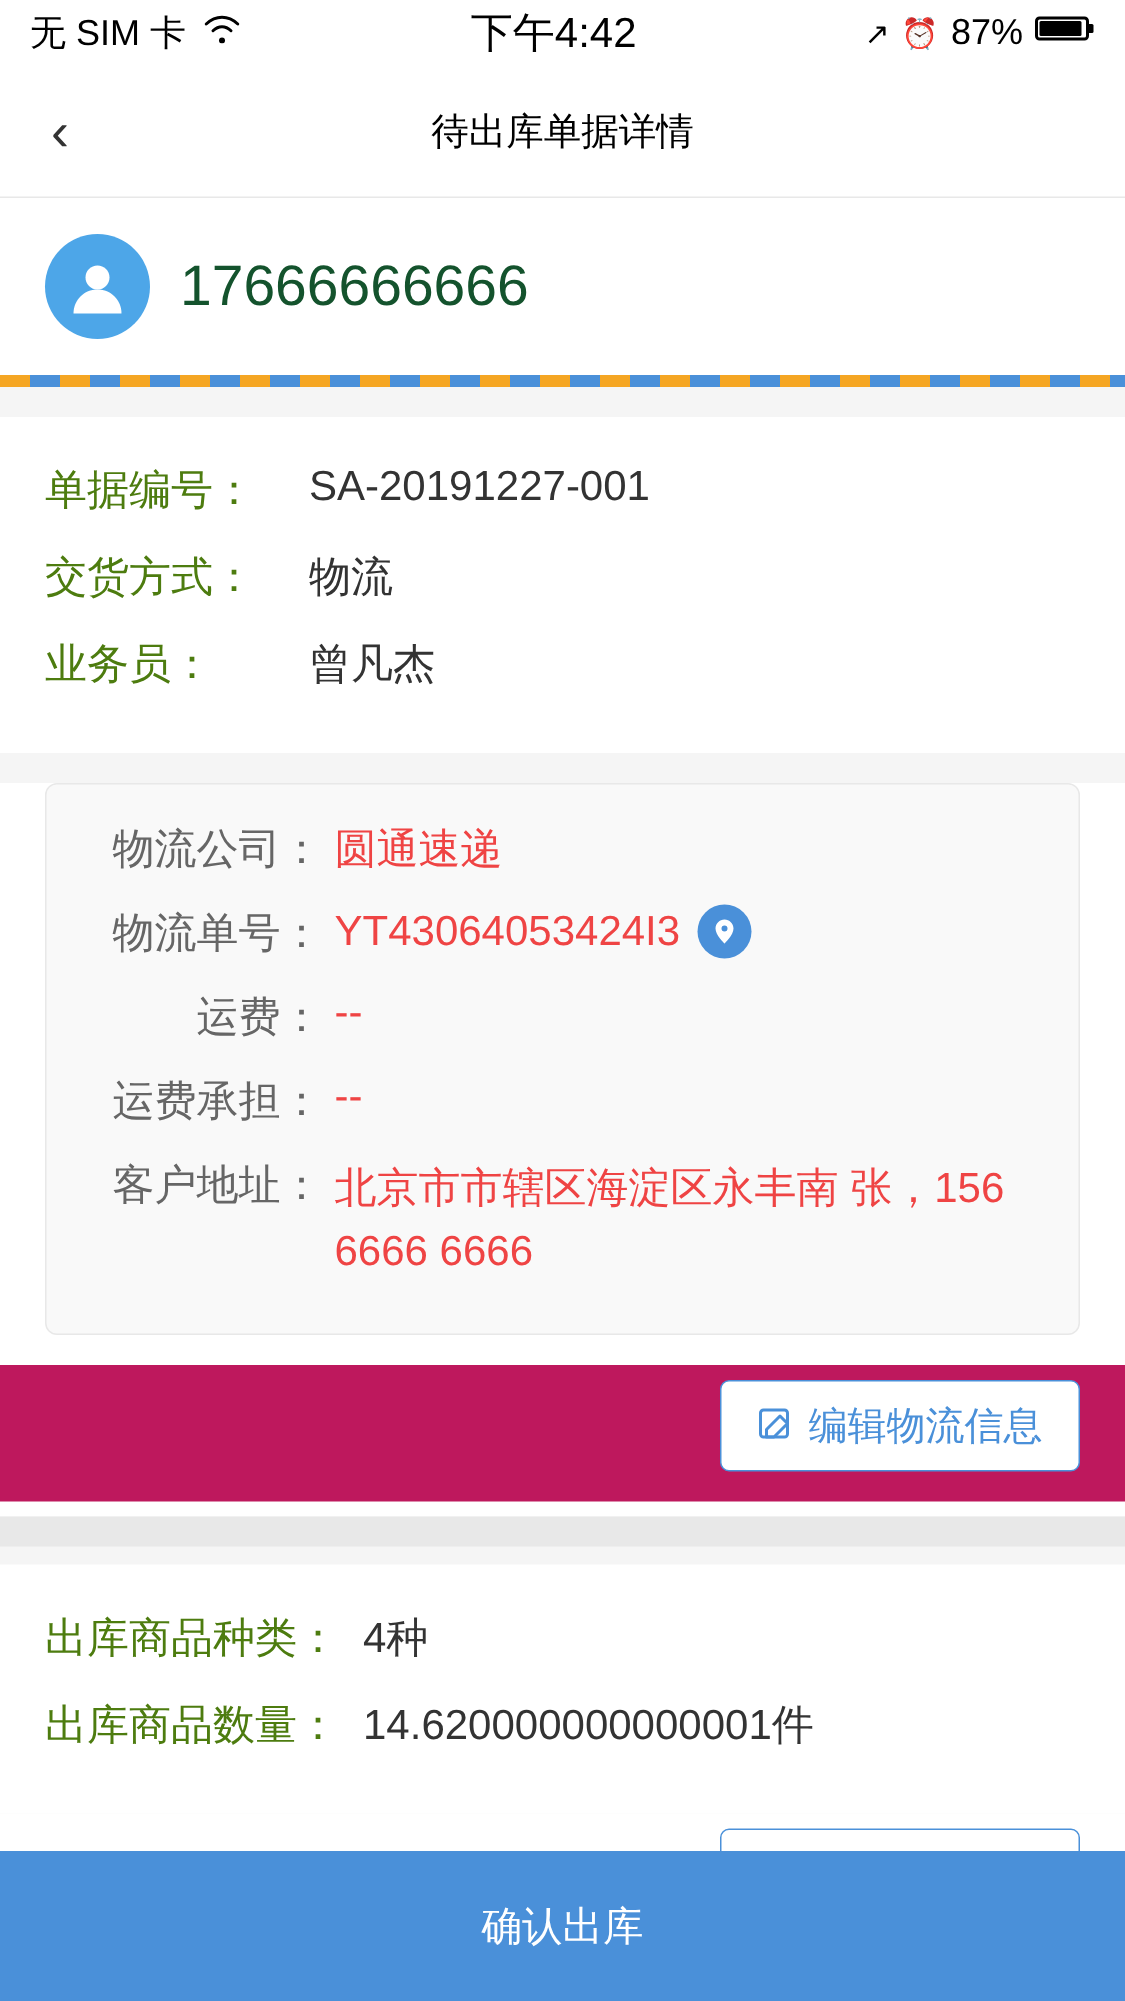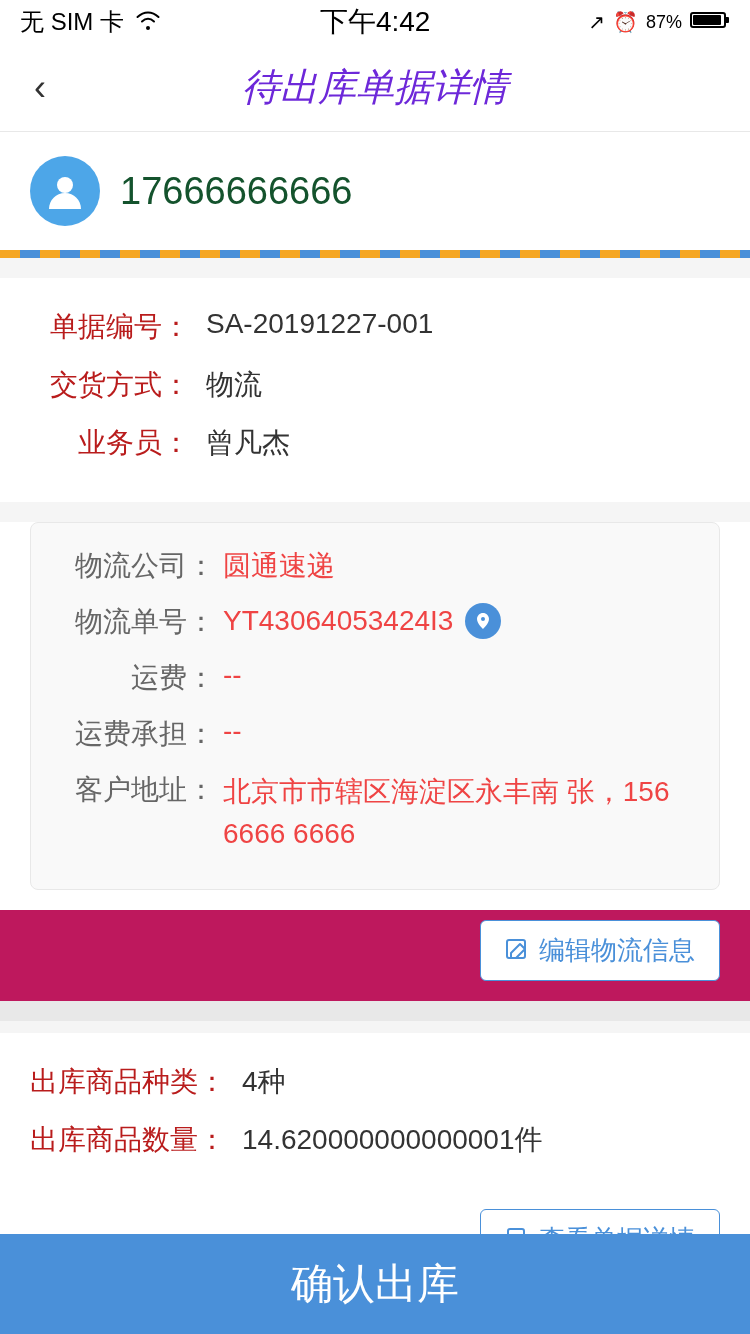--- a/index.html
+++ b/index.html
@@ -39,24 +39,23 @@
     }
     .nav-back {
       position: absolute;
       left: 24px;
       font-size: 36px;
       color: #333;
       cursor: pointer;
       padding: 10px;
     }
     .nav-title {
-      font-size: 38px;
+      font-size: 25px;
       font-weight: 500;
-      color: #6d28d9;
-      font-style: italic;
+      color: #000000;
     }
 
     
     .user-header {
       background: #fff;
       padding: 24px 30px;
       display: flex;
       align-items: center;
       gap: 20px;
       margin-top: 0;
@@ -94,23 +93,23 @@
       padding: 30px 30px 20px;
       margin-top: 20px;
     }
     .info-row {
       display: flex;
       align-items: flex-start;
       margin-bottom: 20px;
       font-size: 28px;
     }
     .info-label {
-      color: #b91c1c;
+      color: #4d7c0f;
       min-width: 160px;
-      text-align: right;
+      text-align: left;
       flex-shrink: 0;
     }
     .info-value {
       color: #333;
       margin-left: 16px;
       flex: 1;
     }
 
     
     .logistics-card {
@@ -217,21 +216,21 @@
       bottom: 0;
       width: 750px;
       height: 100px;
       background: #4a90d9;
       display: flex;
       align-items: center;
       justify-content: center;
       cursor: pointer;
     }
     .confirm-btn-text {
-      font-size: 42px;
+      font-size: 27px;
       color: #fff;
       font-weight: 500;
     }
   </style>
 </head>
 <body>
 
 <div class="status-bar">
   <div class="status-left">
     <span>无 SIM 卡</span>
@@ -240,21 +239,21 @@
         <path d="M14 16a2 2 0 110 4 2 2 0 010-4z" fill="#000"></path>
         <path d="M8 11.5C9.9 9.7 11.8 8.8 14 8.8s4.1.9 6 2.7" stroke="#000" stroke-width="2" fill="none" stroke-linecap="round"></path>
         <path d="M3.5 7C6.7 4 10.2 2.5 14 2.5S21.3 4 24.5 7" stroke="#000" stroke-width="2" fill="none" stroke-linecap="round"></path>
       </svg>
     </span>
   </div>
   <div class="status-center" style="font-size:28px;font-weight:500;">下午4:42</div>
   <div class="status-right">
     <span style="font-size:20px;">↗</span>
     <span style="font-size:20px;">⏰</span>
-    <span style="font-size:18px;">87%</span>
+    <span style="font-size:24px;">87%</span>
     <span>
       <svg width="40" height="20" viewBox="0 0 40 20">
         <rect x="1" y="3" width="34" height="14" rx="2" stroke="#000" stroke-width="2" fill="none"></rect>
         <rect x="35" y="7" width="4" height="6" rx="1" fill="#000"></rect>
         <rect x="3" y="5" width="28" height="10" rx="1" fill="#000"></rect>
       </svg>
     </span>
   </div>
 </div>
 
@@ -283,21 +282,21 @@
   <div class="info-row">
     <span class="info-label">交货方式：</span>
     <span class="info-value">物流</span>
   </div>
   <div class="info-row">
     <span class="info-label">业务员：</span>
     <span class="info-value">曾凡杰</span>
   </div>
 </div>
 
-<div style="background:#fff; padding-bottom: 0;">
+<div style="background:#fff; padding-bottom: 10px;">
   <div class="logistics-card">
     <div class="logistics-row">
       <span class="logistics-label">物流公司：</span>
       <span class="logistics-value">圆通速递</span>
     </div>
     <div class="logistics-row">
       <span class="logistics-label">物流单号：</span>
       <span class="logistics-value">
         <span>YT43064053424I3</span>
         <span class="location-icon">

